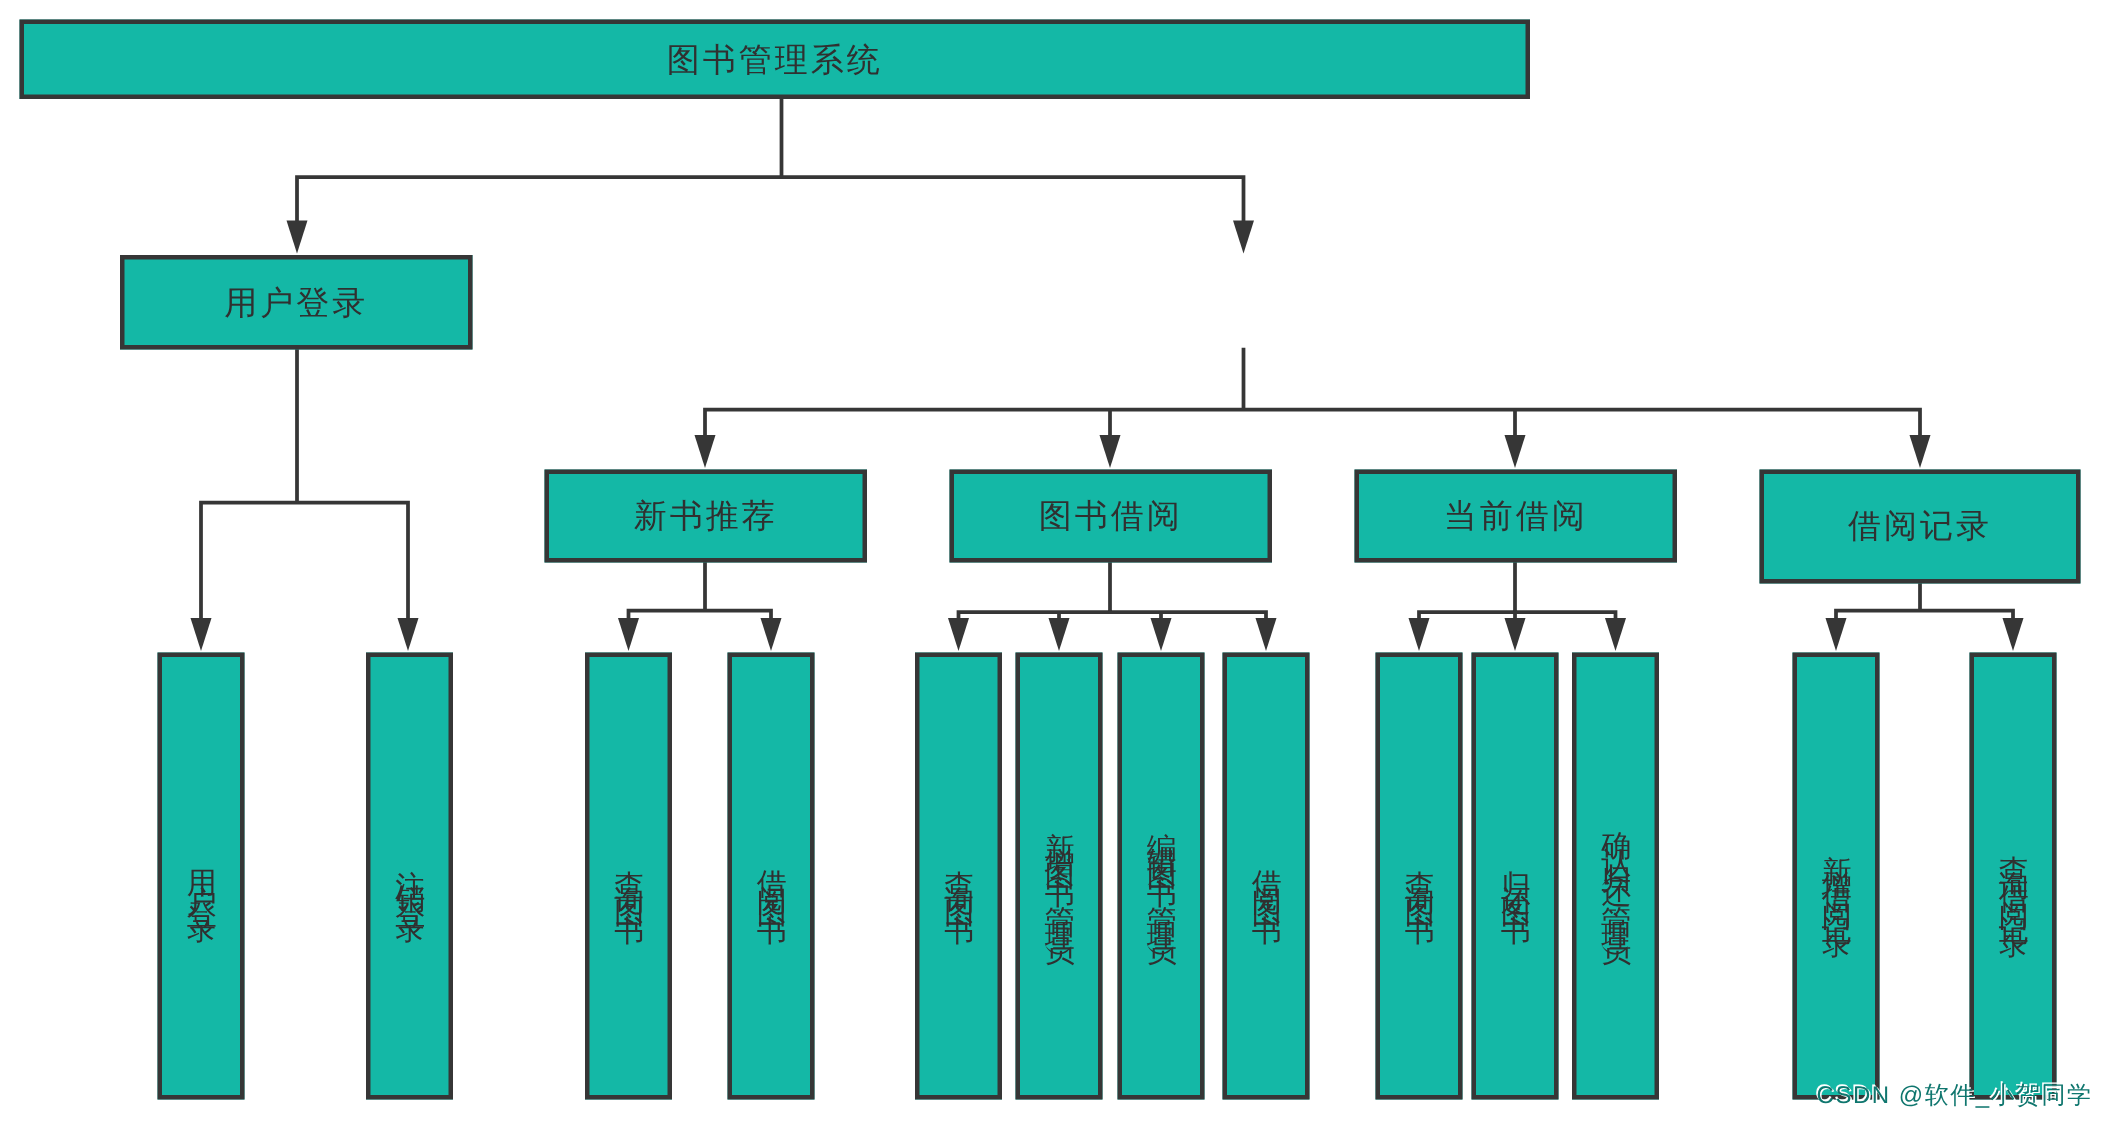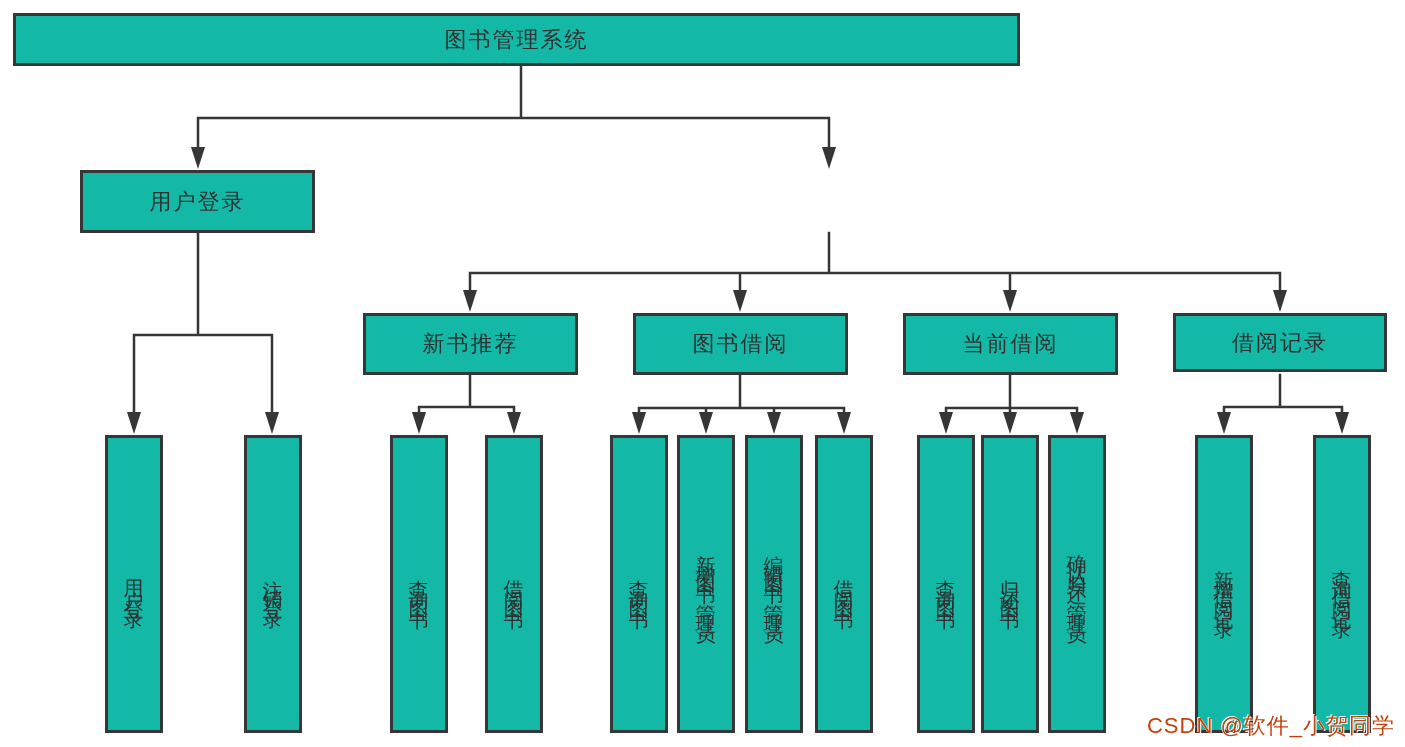--- a/index.html
+++ b/index.html
@@ -46,23 +46,23 @@
     text-orientation: mixed;
     font-size: 20px;
     letter-spacing: 10px;
     line-height: 1;
     white-space: nowrap;
   }
   #watermark {
     position: absolute;
     right: 10px;
     bottom: 6px;
-    font-size: 22px;
+    font-size: 16px;
     letter-spacing: 1px;
-    color: #c2410c;
+    color: #0f766e;
     text-shadow: 1px 1px 0 #ffffff, -1px -1px 0 #ffffff;
     white-space: nowrap;
   }
 </style>
 </head>
 <body>
 
 <div id="stage">
 
   <svg id="connectors" width="1405" height="747" viewBox="0 0 1405 747">
@@ -115,21 +115,21 @@
 
   <div class="node" style="left:363px; top:313px; width:215px; height:62px;">
     <span class="h-label">新书推荐</span>
   </div>
   <div class="node" style="left:903px; top:313px; width:215px; height:62px;">
     <span class="h-label">当前借阅</span>
   </div>
   <div class="node" style="left:633px; top:313px; width:215px; height:62px;">
     <span class="h-label">图书借阅</span>
   </div>
-  <div class="node" style="left:1173px; top:313px; width:214px; height:59px;">
+  <div class="node" style="left:1173px; top:313px; width:214px; height:76px;">
     <span class="h-label">借阅记录</span>
   </div>
 
   <div class="node leaf" style="left:105px;">
     <span class="v-label">用户登录</span>
   </div>
   <div class="node leaf" style="left:244px;">
     <span class="v-label">注销登录</span>
   </div>
 

